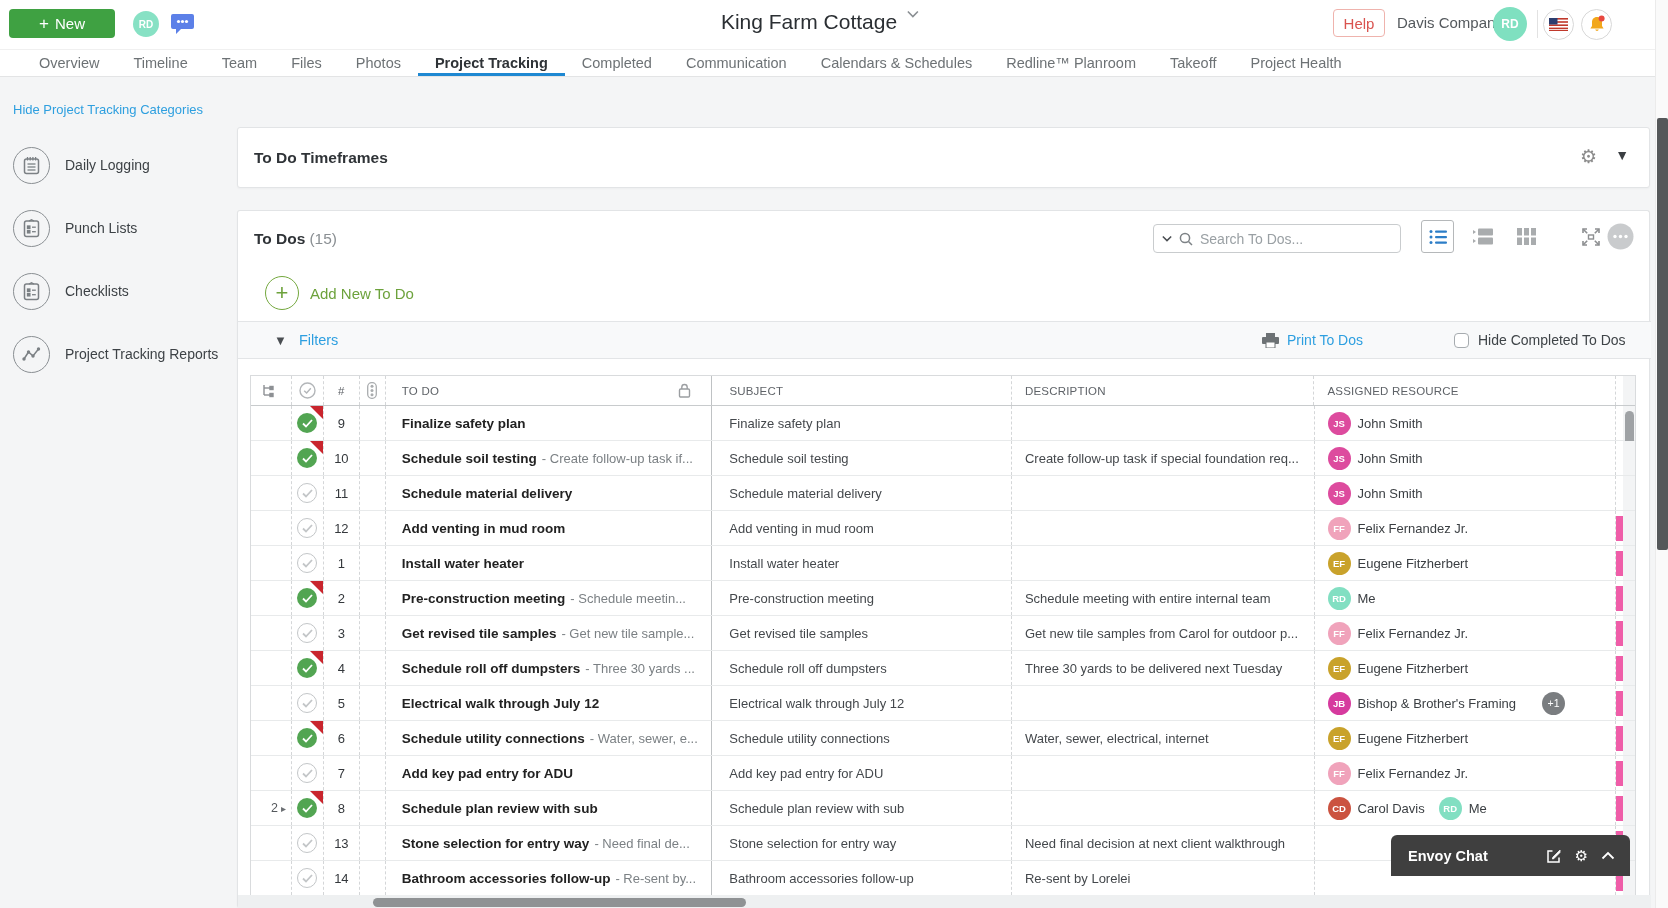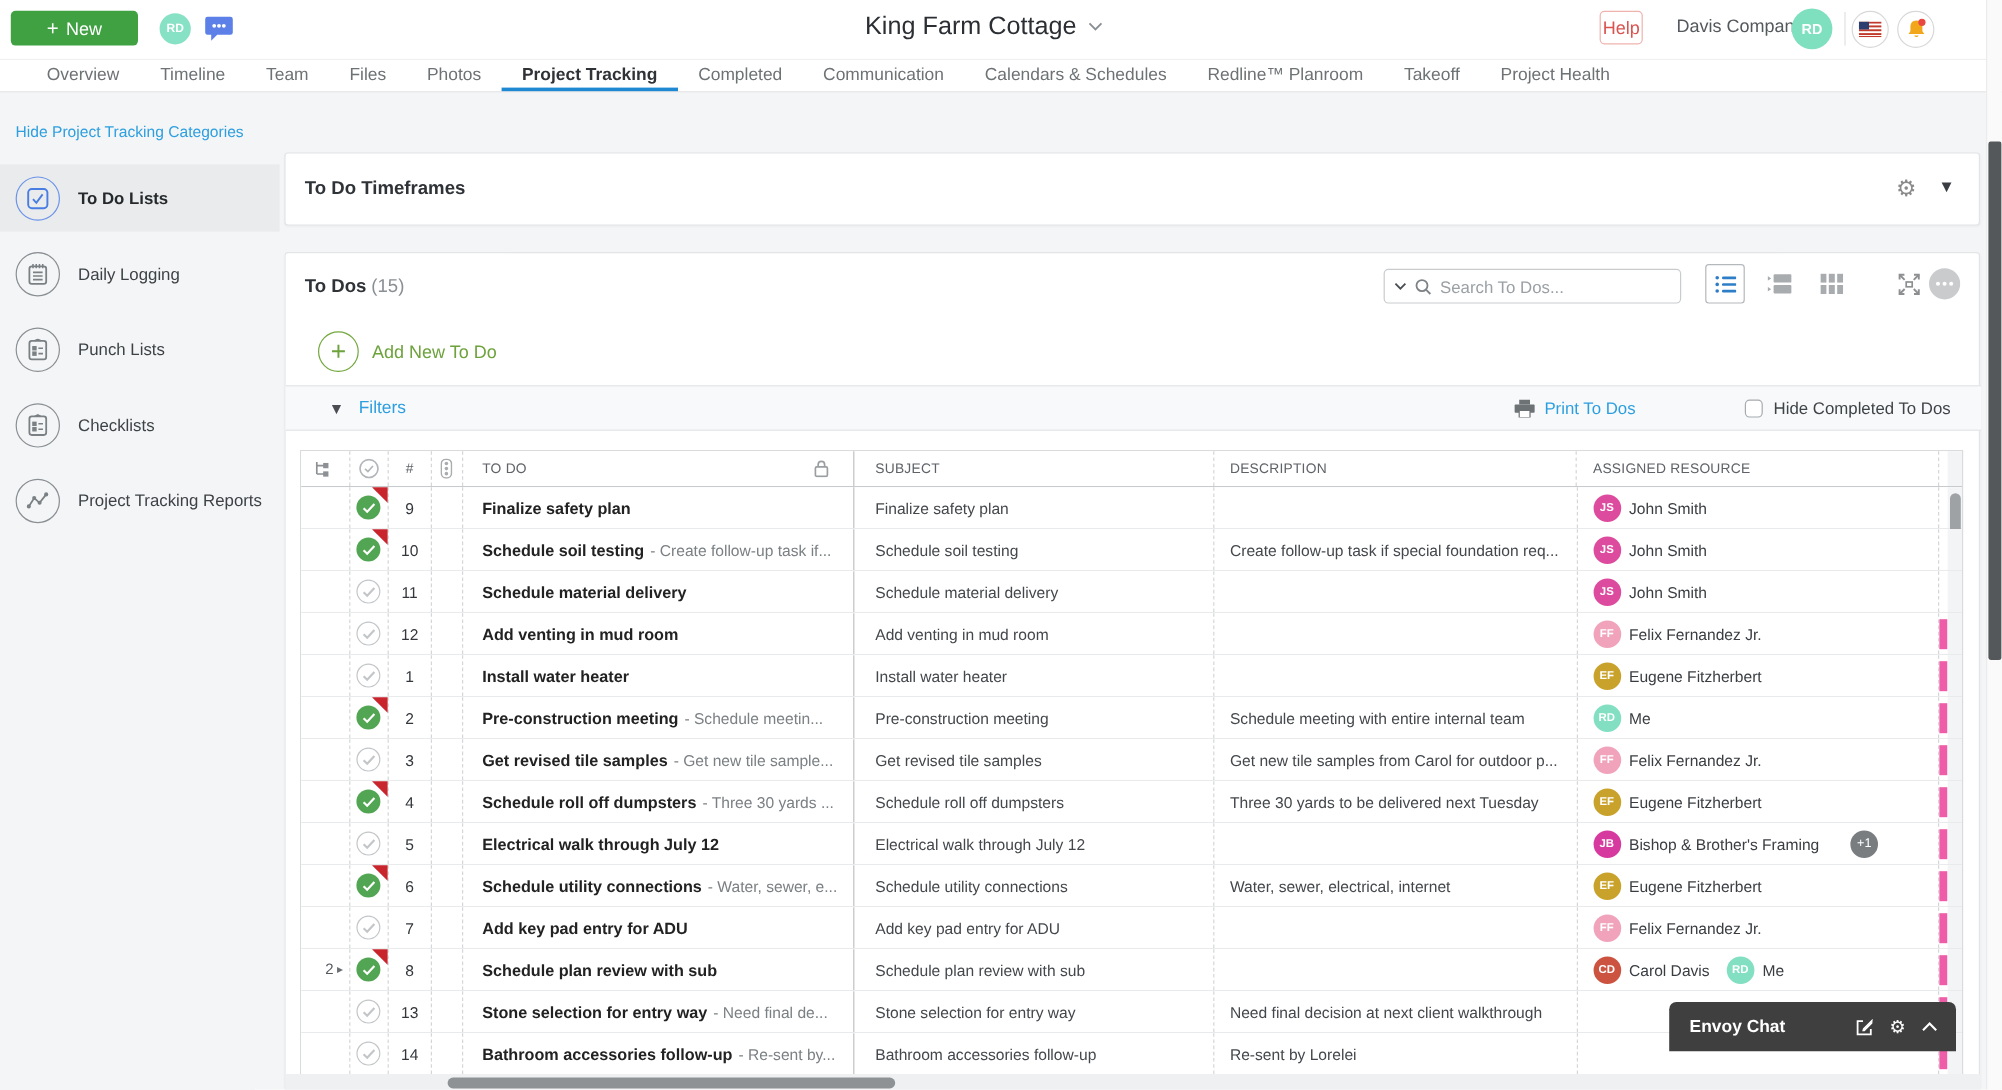--- a/index.html
+++ b/index.html
@@ -11,23 +11,23 @@
   svg { display:block; }
 
   
   .topbar { position:absolute; left:0; top:0; width:1668px; height:49px; background:#fff; z-index:5; }
   .btn-new { position:absolute; left:9px; top:9px; width:106px; height:29px; background:#3fa142;
              color:#fff; border:none; border-radius:4px; font-size:15px; font-family:inherit; cursor:pointer; }
   .btn-new b { font-weight:400; font-size:17px; margin-right:6px; }
   .avatar { border-radius:50%; color:#fff; display:flex; align-items:center; justify-content:center; font-weight:bold; }
   .av-top { position:absolute; left:133px; top:11px; width:26px; height:26px; font-size:10px; background:#87e1c4; }
   .chat-bubble { position:absolute; left:169px; top:10px; }
-  .proj-title { position:absolute; left:820px; top:10px; transform:translateX(-50%); display:flex; align-items:center; gap:10px; }
+  .proj-title { position:absolute; left:820px; top:10px; transform:translateX(-50%); display:flex; align-items:flex-start; gap:10px; }
   .proj-title span { font-size:21px; color:#2b2f33; white-space:nowrap; }
-  .help-btn { position:absolute; left:1333px; top:9px; width:36px; height:28px; background:#fff;
+  .help-btn { position:absolute; left:1333px; top:9px; width:52px; height:28px; background:#fff;
               border:1px solid #efb3ad; border-radius:4px; color:#d9534f; font-size:15px; font-family:inherit; cursor:pointer; }
   .company { position:absolute; left:1397px; top:14px; display:flex; align-items:center; gap:8px; font-size:15px; color:#54595d; cursor:pointer; }
   .av-top2 { position:absolute; left:1493px; top:7px; width:34px; height:34px; font-size:12px; background:#7fe0c0; }
   .top-divider { position:absolute; left:1537px; top:10px; width:1px; height:28px; background:#e2e2e2; }
   .round-btn { position:absolute; top:9px; width:31px; height:31px; border-radius:50%; border:1px solid #d8d8d8;
                background:#fff; display:flex; align-items:center; justify-content:center; cursor:pointer; }
 
   
   .nav { position:absolute; left:0; top:49px; width:1668px; height:28px; background:#fff;
          border-top:1px solid #f0f0f0; border-bottom:1px solid #e3e4e5;
@@ -192,29 +192,20 @@
     <div class="tab">Communication</div>
     <div class="tab">Calendars &amp; Schedules</div>
     <div class="tab">Redline™ Planroom</div>
     <div class="tab">Takeoff</div>
     <div class="tab">Project Health</div>
   </div>
 
 <div class="sidebar">
   <div class="hide-link">Hide Project Tracking Categories</div>
   <div class="side-items" id="side-items">
-      <div class="side-item active">
-        <span class="side-icon">
-          <svg width="19" height="19" viewBox="0 0 19 19">
-            <rect x="1.5" y="1.5" width="16" height="16" rx="3" fill="none" stroke="currentColor" stroke-width="1.6"></rect>
-            <polyline points="5.5,10 8.3,13 13.5,6" fill="none" stroke="currentColor" stroke-width="1.6"></polyline>
-          </svg>
-        </span>
-        <span class="side-label">To Do Lists</span>
-      </div>
       <div class="side-item">
         <span class="side-icon">
           <svg width="17" height="19" viewBox="0 0 17 19">
             <rect x="1.5" y="3" width="14" height="14.5" rx="2" fill="none" stroke="currentColor" stroke-width="1.5"></rect>
             <g stroke="currentColor" stroke-width="1.3">
               <line x1="4.5" y1="1" x2="4.5" y2="4.5"></line>
               <line x1="7.2" y1="1" x2="7.2" y2="4.5"></line>
               <line x1="9.9" y1="1" x2="9.9" y2="4.5"></line>
               <line x1="12.6" y1="1" x2="12.6" y2="4.5"></line>
               <line x1="4.5" y1="8" x2="12.5" y2="8"></line>

